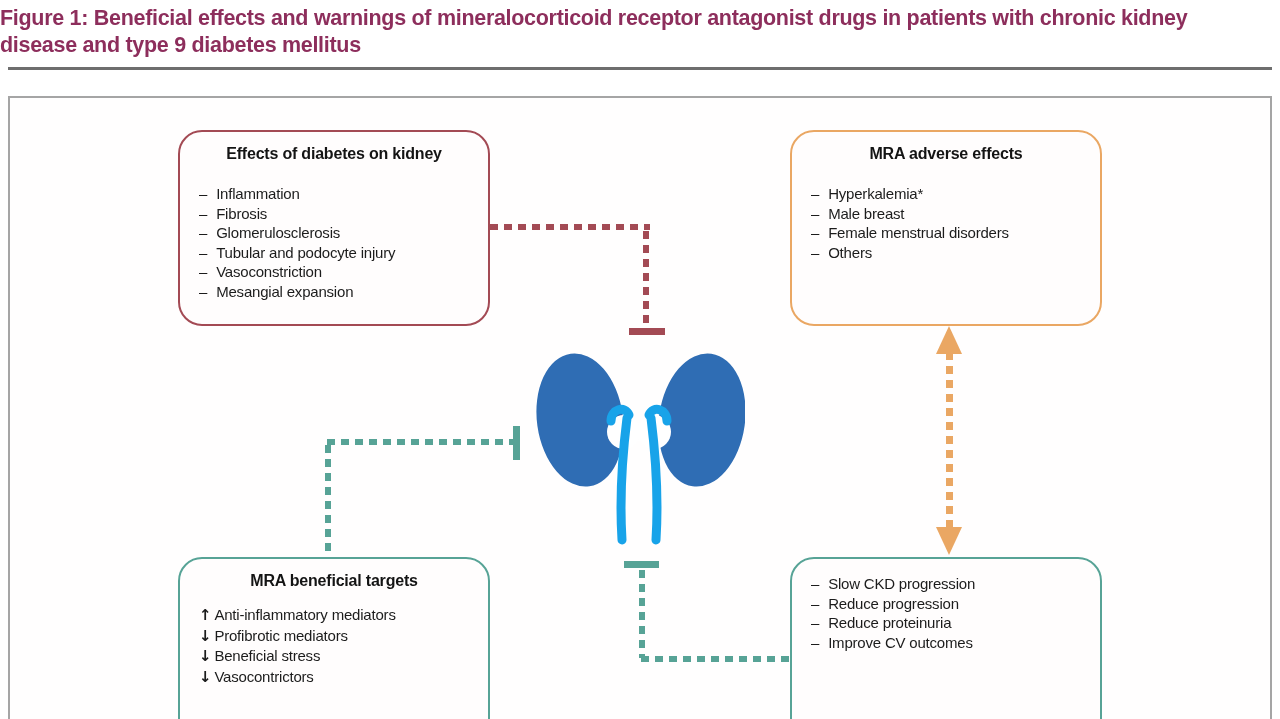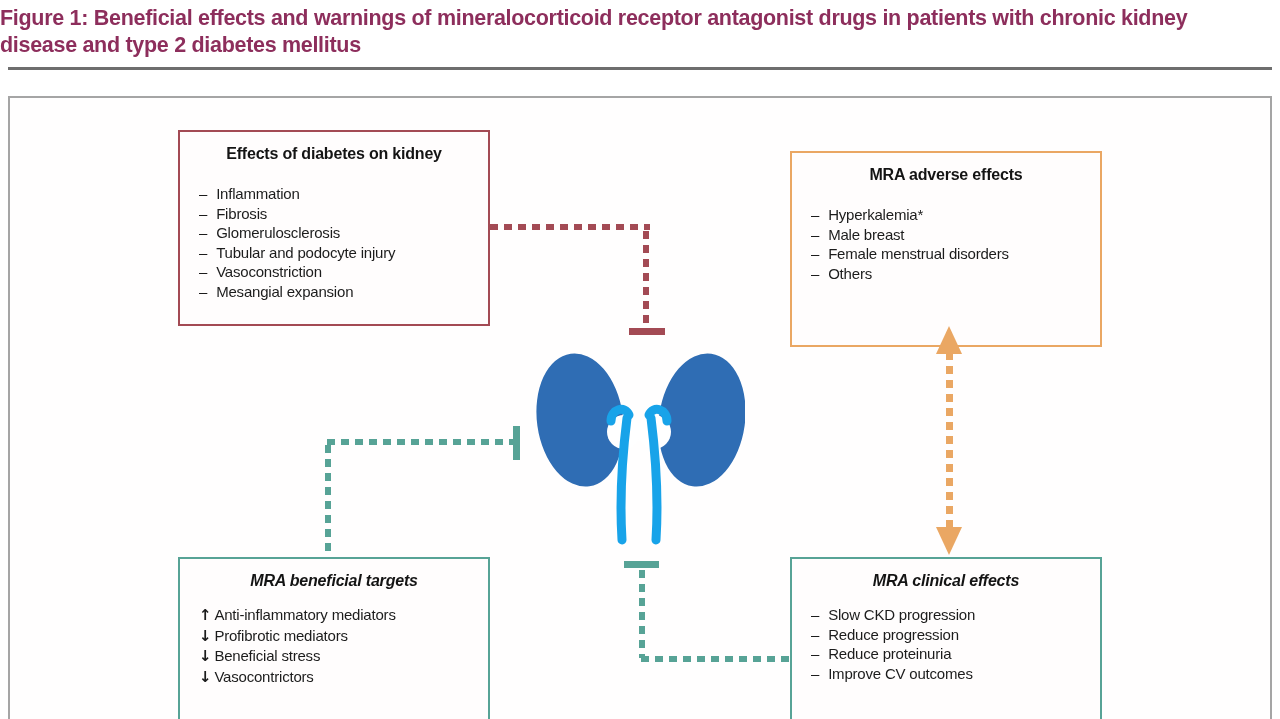--- a/index.html
+++ b/index.html
@@ -15,31 +15,31 @@
   }
   .title-divider{
     position:absolute;left:8px;top:67px;width:1264px;height:3px;
     background:var(--dividerGray);
   }
   .figure-panel{
     position:absolute;left:8px;top:96px;width:1260px;height:640px;
     border:2px solid var(--outerBorder);background:#fffefe;
   }
   .box{
-    position:absolute;width:308px;background:#fffdfd;
+    position:absolute;width:308px;background:#fffdfd;border-radius:24px;
   }
   .box-tl{left:178px;top:130px;height:192px;border:2px solid var(--maroon);}
-  .box-tr{left:790px;top:130px;height:192px;border:2px solid var(--orange);margin-top:21px;}
+  .box-tr{left:790px;top:130px;height:192px;border:2px solid var(--orange);}
   .box-bl{left:178px;top:557px;height:200px;border:2px solid var(--teal);}
   .box-br{left:790px;top:557px;height:200px;border:2px solid var(--teal);}
   .box-title{
     font-weight:700;font-size:16px;text-align:center;color:#141414;
     letter-spacing:-0.2px;margin-top:13px;
   }
-  .box-bottom .box-title{font-style:italic;}
+  .box-bottom .box-title{}
   .box-list{
     list-style:none;margin:21px 0 0 0;padding:0 8px 0 19px;
     font-size:15px;line-height:19.5px;color:var(--textDark);letter-spacing:-0.2px;
   }
   .box-bottom .box-list{margin-top:15px;}
   .box-list li{display:flex;align-items:baseline;}
   .dash{flex:0 0 auto;margin-right:9px;}
   .arr{flex:0 0 auto;margin-right:3px;font-weight:700;font-family:"DejaVu Sans",sans-serif;}
   
   .dash-h{position:absolute;height:6px;background:repeating-linear-gradient(90deg,var(--dc) 0 8px,transparent 8px 14px);}
@@ -52,21 +52,21 @@
   .kidney-svg{position:absolute;left:533px;top:350px;width:212px;height:200px;}
   .bean{fill:var(--kidneyBlue);}
   .notch{fill:#ffffff;}
   .ureter{fill:none;stroke:var(--ureterBlue);stroke-width:9;stroke-linecap:round;}
 </style>
 </head>
 <body>
 
 <div class="figure-title">
   <div>Figure 1: Beneficial effects and warnings of mineralocorticoid receptor antagonist drugs in patients with chronic kidney</div>
-  <div>disease and type 2 diabetes mellitus</div>
+  <div>disease and type 9 diabetes mellitus</div>
 </div>
 
 <div class="title-divider"></div>
 
 <div class="figure-panel"></div>
 
 <div class="box box-tl">
   <div class="box-title">Effects of diabetes on kidney</div>
   <ul class="box-list">
     <li>
@@ -134,21 +134,20 @@
         <span>Beneficial stress</span>
       </li>
     <li>
         <span class="arr">↓</span>
         <span>Vasocontrictors</span>
       </li>
   </ul>
 </div>
 
 <div class="box box-br box-bottom">
-  <div class="box-title">MRA clinical effects</div>
   <ul class="box-list">
     <li>
         <span class="dash">–</span>
         <span>Slow CKD progression</span>
       </li>
     <li>
         <span class="dash">–</span>
         <span>Reduce progression</span>
       </li>
     <li>

